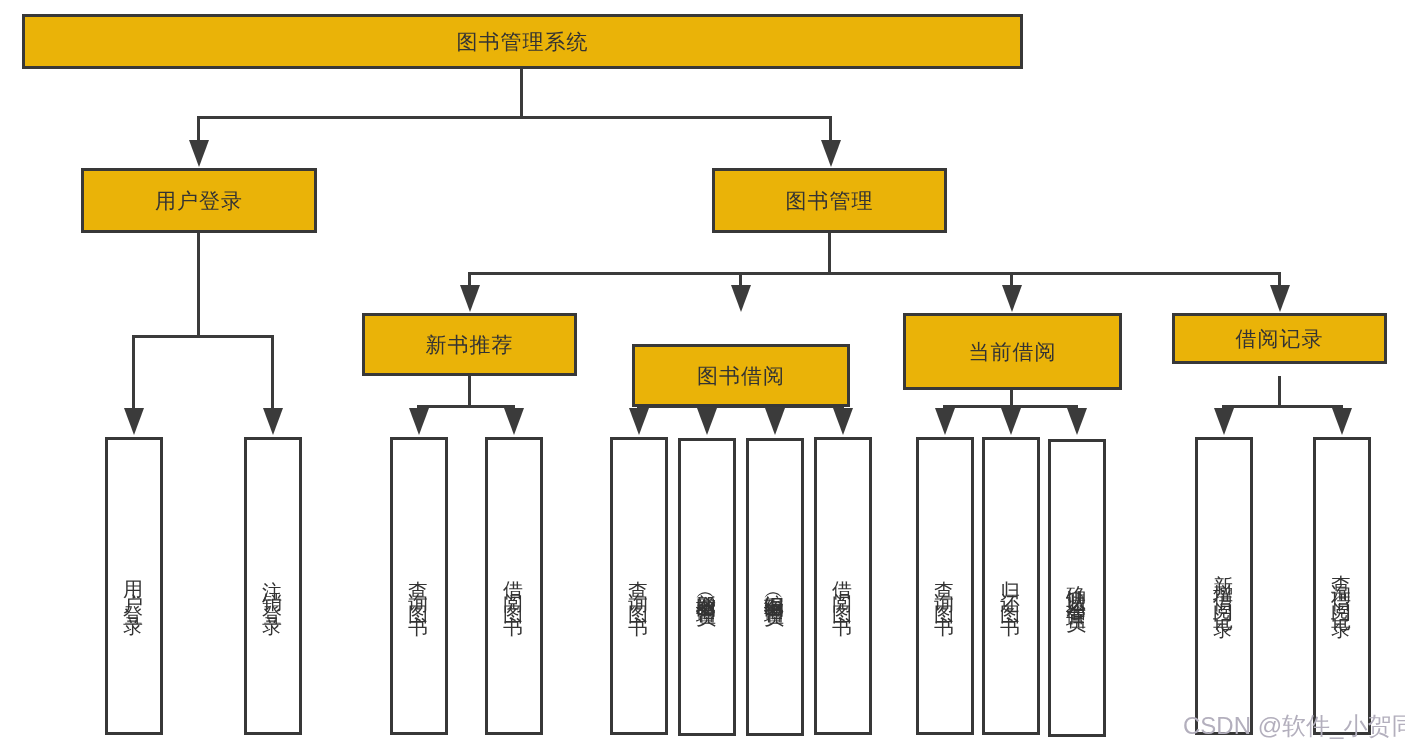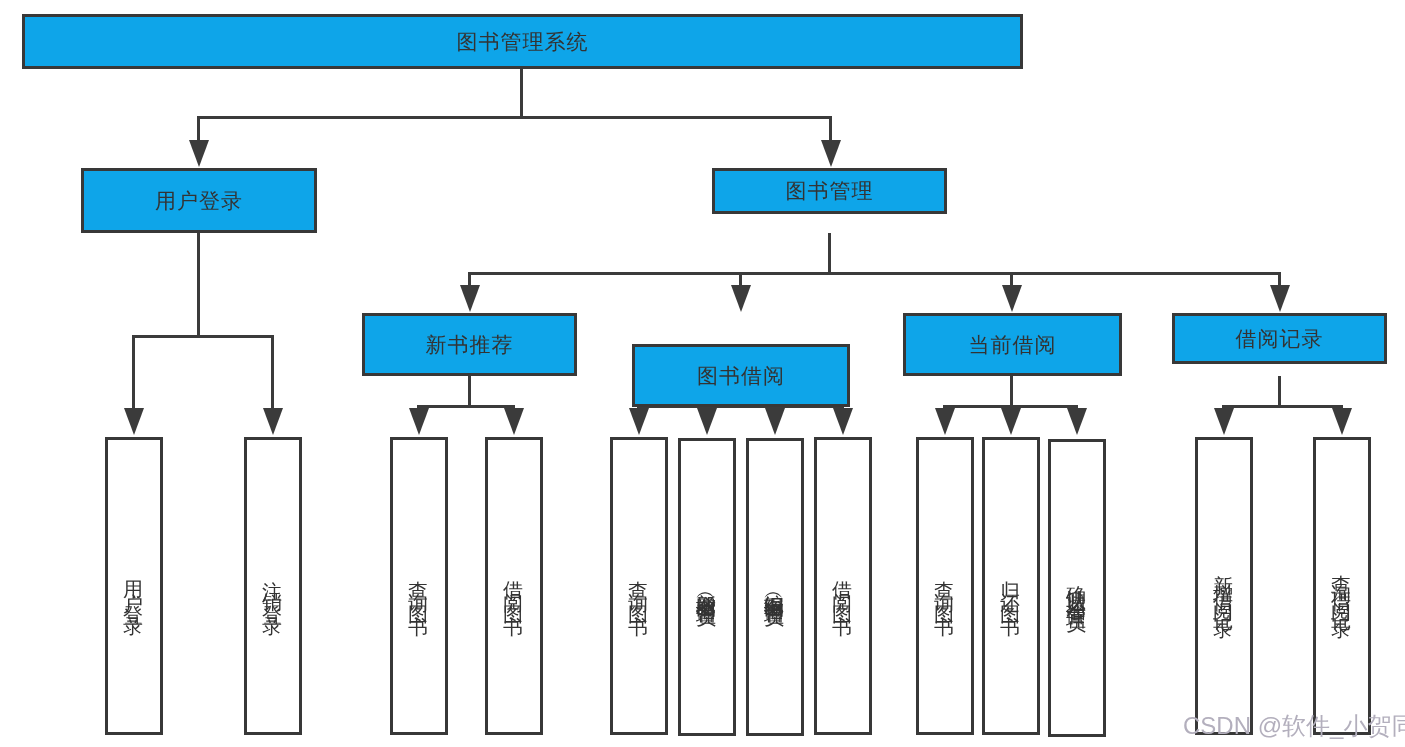--- a/index.html
+++ b/index.html
@@ -7,21 +7,21 @@
     position: relative;
     width: 1405px;
     height: 747px;
     background: #ffffff;
     font-family: "Liberation Sans", "DejaVu Sans", sans-serif;
     overflow: hidden;
   }
   .box {
     position: absolute;
     box-sizing: border-box;
-    background: #0ea5e9;
+    background: #eab308;
     border: 3px solid #383838;
     color: #333333;
     display: flex;
     align-items: center;
     justify-content: center;
     font-size: 21px;
     letter-spacing: 1px;
     z-index: 2;
   }
   .vbox {
@@ -77,21 +77,21 @@
   <div class="box" style="left:22px; top:14px; width:1001px; height:55px;">图书管理系统</div>
 
   <div class="vline" style="left:520px; top:69px; height:48px;"></div>
   <div class="hline" style="left:197px; top:116px; width:635px;"></div>
   <div class="vline" style="left:197px; top:116px; height:25px;"></div>
   <div class="arrow" style="left:189px; top:140px;"></div>
   <div class="vline" style="left:829px; top:116px; height:25px;"></div>
   <div class="arrow" style="left:821px; top:140px;"></div>
 
   <div class="box" style="left:81px; top:168px; width:236px; height:65px;">用户登录</div>
-  <div class="box" style="left:712px; top:168px; width:235px; height:46px;">图书管理</div>
+  <div class="box" style="left:712px; top:168px; width:235px; height:65px;">图书管理</div>
 
   <div class="vline" style="left:197px; top:233px; height:103px;"></div>
   <div class="hline" style="left:132px; top:335px; width:142px;"></div>
   <div class="vline" style="left:132px; top:335px; height:74px;"></div>
   <div class="arrow" style="left:124px; top:408px;"></div>
   <div class="vline" style="left:271px; top:335px; height:74px;"></div>
   <div class="arrow" style="left:263px; top:408px;"></div>
 
   <div class="vline" style="left:828px; top:233px; height:40px;"></div>
   <div class="hline" style="left:468px; top:272px; width:813px;"></div>
@@ -99,21 +99,21 @@
   <div class="arrow" style="left:460px; top:285px;"></div>
   <div class="vline" style="left:739px; top:272px; height:14px;"></div>
   <div class="arrow" style="left:731px; top:285px;"></div>
   <div class="vline" style="left:1010px; top:272px; height:14px;"></div>
   <div class="arrow" style="left:1002px; top:285px;"></div>
   <div class="vline" style="left:1278px; top:272px; height:14px;"></div>
   <div class="arrow" style="left:1270px; top:285px;"></div>
 
   <div class="box" style="left:362px; top:313px; width:215px; height:63px;">新书推荐</div>
   <div class="box" style="left:632px; top:313px; width:218px; height:63px;margin-top:31px;">图书借阅</div>
-  <div class="box" style="left:903px; top:313px; width:219px; height:63px;text-align:right;">当前借阅</div>
+  <div class="box" style="left:903px; top:313px; width:219px; height:77px;text-align:right;">当前借阅</div>
   <div class="box" style="left:1172px; top:313px; width:215px; height:51px;">借阅记录</div>
 
   <div class="vline" style="left:468px; top:376px; height:32px;"></div>
   <div class="hline" style="left:417px; top:405px; width:98px;"></div>
   <div class="arrow" style="left:409px; top:408px;"></div>
   <div class="arrow" style="left:504px; top:408px;"></div>
 
   <div class="vline" style="left:739px; top:376px; height:32px;"></div>
   <div class="hline" style="left:637px; top:405px; width:207px;"></div>
   <div class="arrow" style="left:629px; top:408px;"></div>

